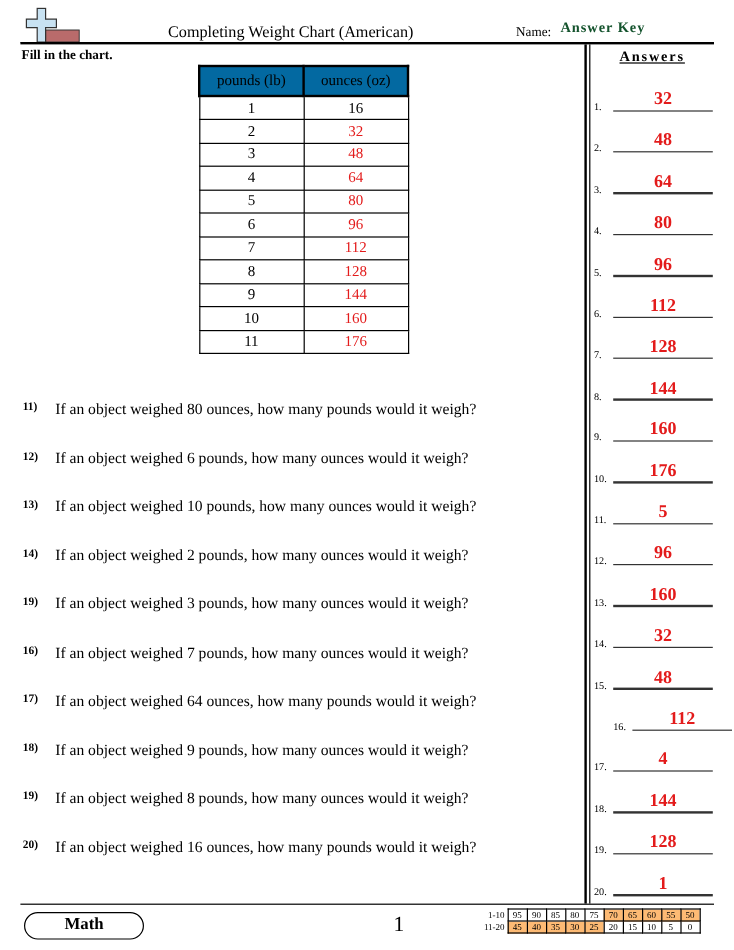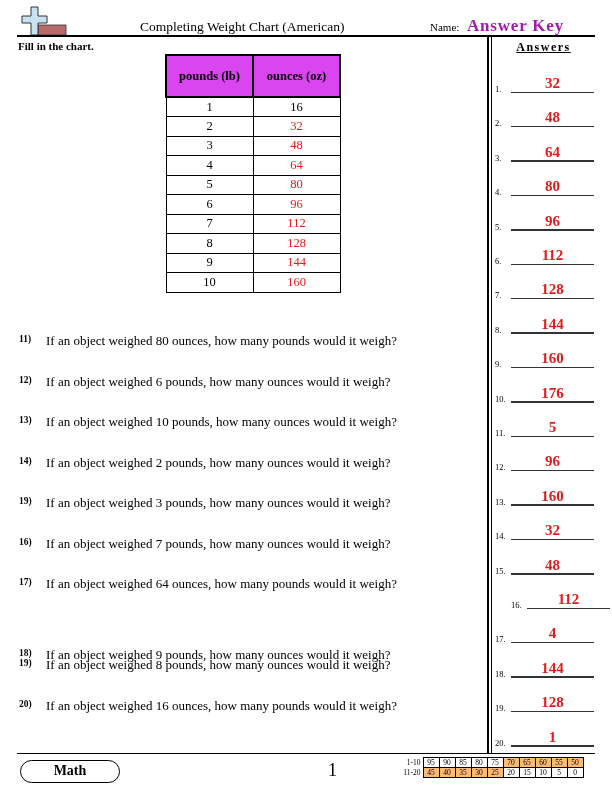--- a/index.html
+++ b/index.html
@@ -1,29 +1,29 @@
 <!DOCTYPE html>
 <html><head>
 <meta charset="utf-8">
 <style>
   * { box-sizing: border-box; margin: 0; padding: 0; }
   body { width: 612px; height: 792px; background: #fff; font-family: "Liberation Serif", serif; color: #000; position: relative; overflow: hidden; }
   .abs { position: absolute; }
   .logo { left: 17px; top: 6px; width: 50px; height: 30px; }
   .title { left: 140px; top: 19px; font-size: 13.5px; }
   .name-label { left: 430px; top: 21px; font-size: 11px; }
-  .answer-key { left: 467px; top: 16px; font-size: 17px; font-weight: bold; color: #a21caf; letter-spacing: 0.8px; }
+  .answer-key { left: 467px; top: 16px; font-size: 12px; font-weight: bold; color: #14532d; letter-spacing: 0.8px; }
   .header-rule { left: 17px; top: 35px; width: 578px; height: 2px; background: #000; }
   .instructions { left: 18px; top: 40px; font-size: 11px; font-weight: bold; }
   .vdiv1 { left: 487px; top: 37px; width: 2px; height: 716px; background: #000; }
   .vdiv2 { left: 491px; top: 37px; width: 1px; height: 716px; background: #000; }
   .answers-head { left: 492px; top: 40px; width: 103px; text-align: center; font-size: 12px; font-weight: bold; text-decoration: underline; letter-spacing: 1.5px; }
   table.chart { position: absolute; left: 165px; top: 54px; border-collapse: collapse; font-size: 12.5px; }
   table.chart th, table.chart td { border: 1px solid #000; width: 87px; text-align: center; height: 19.5px; }
-  table.chart th { background: #d946ef; font-weight: bold; height: 42px; border-width: 2px; font-size: 12.5px; }
+  table.chart th { background: #0369a1; font-weight: normal; height: 25px; border-width: 2px; font-size: 12.5px; }
   table.chart td.red { color: #e31b1b; }
   .question { left: 19px; font-size: 13px; }
   .question .num { font-size: 9.5px; font-weight: bold; display: inline-block; width: 27px; vertical-align: 3px; }
   .ans-row { left: 495px; width: 100px; height: 34px; }
   .ans-row .idx { position: absolute; left: 0; bottom: 3px; font-size: 8.5px; }
   .ans-row .line { position: absolute; left: 16px; right: 1px; bottom: 4px; height: 1.5px; background: #333; }
   .ans-row .val { position: absolute; left: 16px; right: 1px; bottom: 5px; text-align: center; color: #e31b1b; font-weight: bold; font-size: 15px; }
   .footer-rule { left: 17px; top: 753px; width: 578px; height: 1px; background: #000; }
   .math-pill { left: 20px; top: 760px; width: 100px; height: 23px; border: 1.5px solid #000; border-radius: 12px; text-align: center; font-weight: bold; font-size: 14px; line-height: 20px; font-family: Liberation Serif, serif; }
   .site { left: 130px; top: 771px; font-size: 10px; margin-top: 48px; }
@@ -91,32 +91,36 @@
         <td class="red">128</td>
       </tr>
       <tr>
         <td>9</td>
         <td class="red">144</td>
       </tr>
       <tr>
         <td>10</td>
         <td class="red">160</td>
       </tr>
+      <tr>
+        <td>11</td>
+        <td class="red">176</td>
+      </tr>
     </tbody>
 </table>
 
 <div id="questions">
     <div class="abs question" style="top: 333px;"><span class="num">11)</span><span>If an object weighed 80 ounces, how many pounds would it weigh?</span></div>
     <div class="abs question" style="top: 373.5px;"><span class="num">12)</span><span>If an object weighed 6 pounds, how many ounces would it weigh?</span></div>
     <div class="abs question" style="top: 414px;"><span class="num">13)</span><span>If an object weighed 10 pounds, how many ounces would it weigh?</span></div>
     <div class="abs question" style="top: 454.5px;"><span class="num">14)</span><span>If an object weighed 2 pounds, how many ounces would it weigh?</span></div>
     <div class="abs question" style="top: 495px;"><span class="num">19)</span><span>If an object weighed 3 pounds, how many ounces would it weigh?</span></div>
     <div class="abs question" style="top: 535.5px;"><span class="num">16)</span><span>If an object weighed 7 pounds, how many ounces would it weigh?</span></div>
     <div class="abs question" style="top: 576px;"><span class="num">17)</span><span>If an object weighed 64 ounces, how many pounds would it weigh?</span></div>
-    <div class="abs question" style="top: 616.5px; margin-top: 30px;"><span class="num">18)</span><span>If an object weighed 9 pounds, how many ounces would it weigh?</span></div>
+    <div class="abs question" style="top: 616.5px;"><span class="num">18)</span><span>If an object weighed 9 pounds, how many ounces would it weigh?</span></div>
     <div class="abs question" style="top: 657px;"><span class="num">19)</span><span>If an object weighed 8 pounds, how many ounces would it weigh?</span></div>
     <div class="abs question" style="top: 697.5px;"><span class="num">20)</span><span>If an object weighed 16 ounces, how many pounds would it weigh?</span></div>
   </div>
 <div id="answers">
     <div class="abs ans-row" style="top: 63px;">
       <span class="idx">1.</span>
       <span class="line"></span>
       <span class="val">32</span>
     </div>
     <div class="abs ans-row" style="top: 97.4px;">

